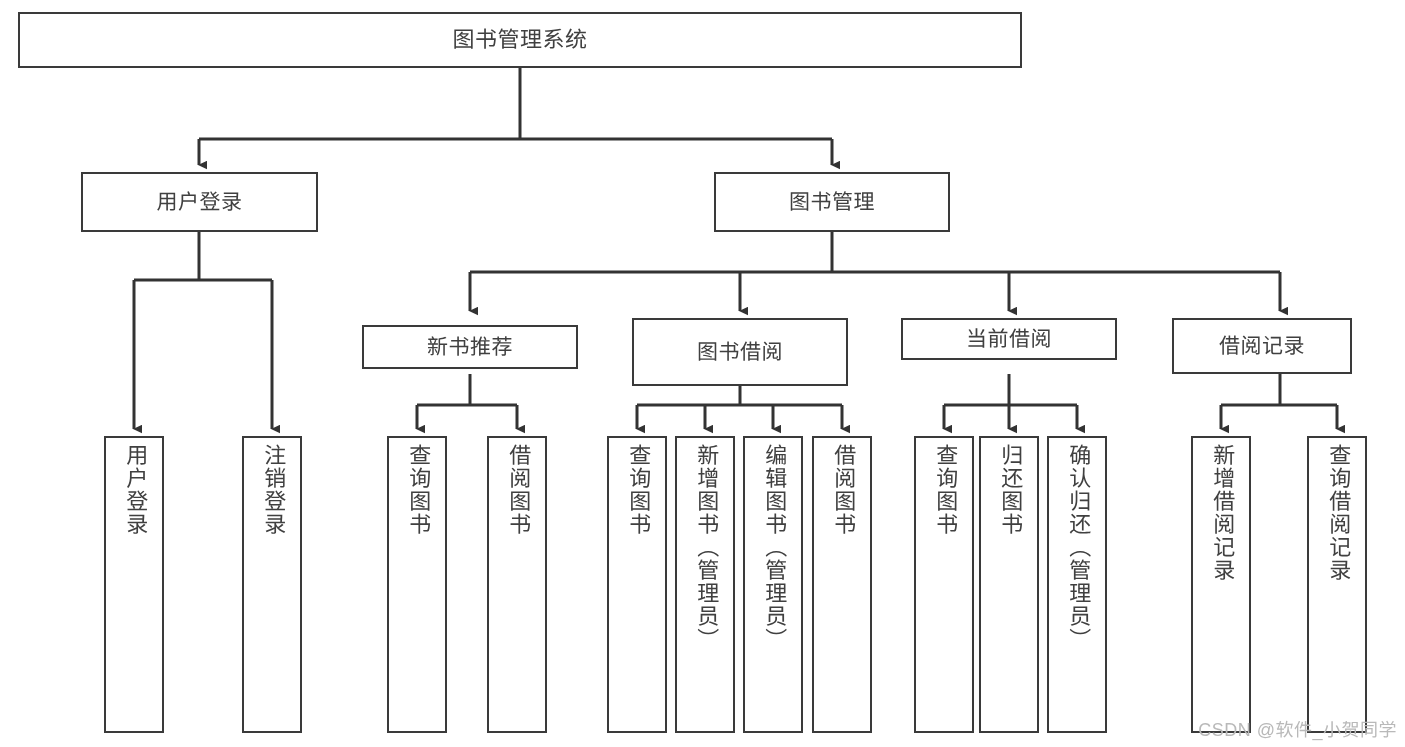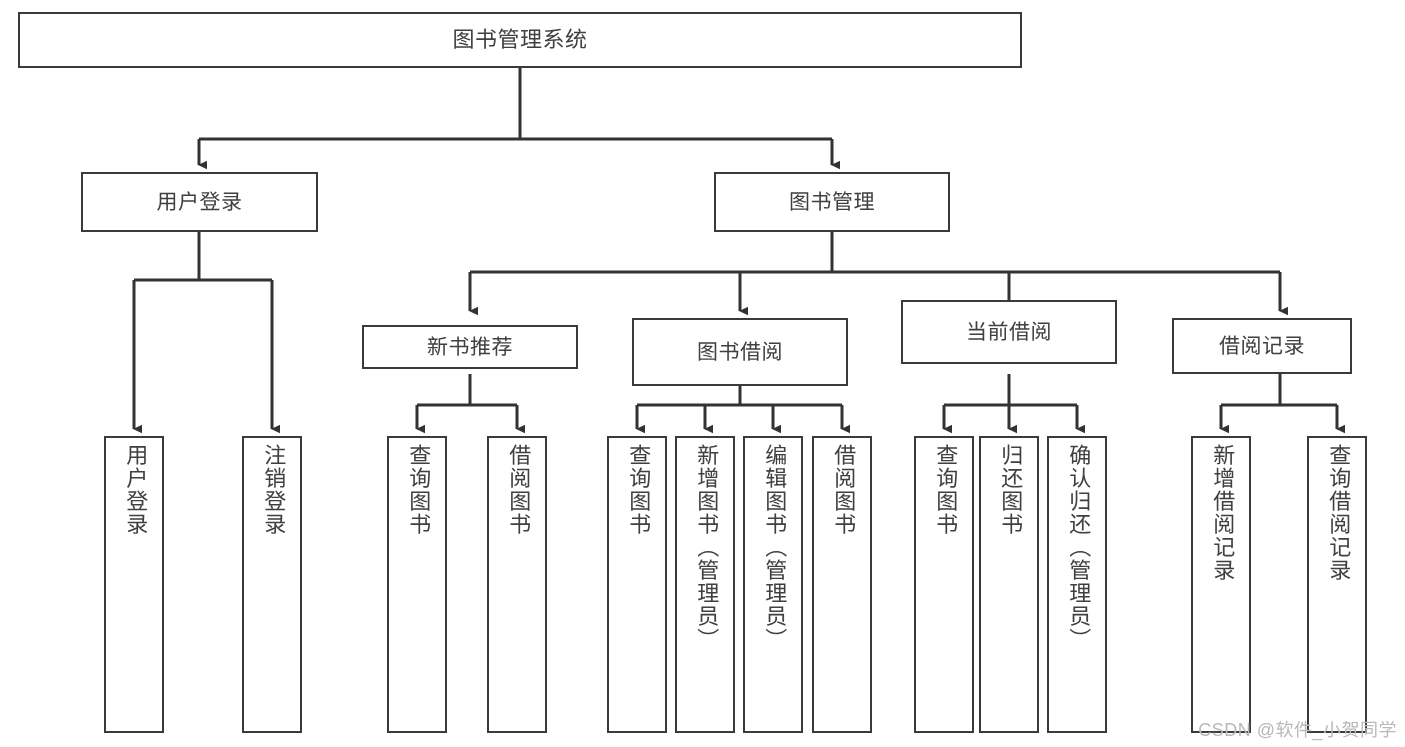--- a/index.html
+++ b/index.html
@@ -146,21 +146,21 @@
   <div class="node horiz" style="left:714px; top:172px; width:236px; height:60px;">
     <span class="node-label">图书管理</span>
   </div>
 
   <div class="node horiz" style="left:362px; top:325px; width:216px; height:44px;">
     <span class="node-label">新书推荐</span>
   </div>
   <div class="node horiz" style="left:632px; top:318px; width:216px; height:68px;">
     <span class="node-label">图书借阅</span>
   </div>
-  <div class="node horiz" style="left:901px; top:300px; width:216px; height:64px;">
+  <div class="node horiz" style="left:901px; top:318px; width:216px; height:42px;">
     <span class="node-label">当前借阅</span>
   </div>
   <div class="node horiz" style="left:1172px; top:318px; width:180px; height:56px;">
     <span class="node-label">借阅记录</span>
   </div>
 
   <div class="node vert" style="left:104px; top:436px; width:60px; height:297px;">
     <span class="node-label">用户登录</span>
   </div>
   <div class="node vert" style="left:242px; top:436px; width:60px; height:297px;">

